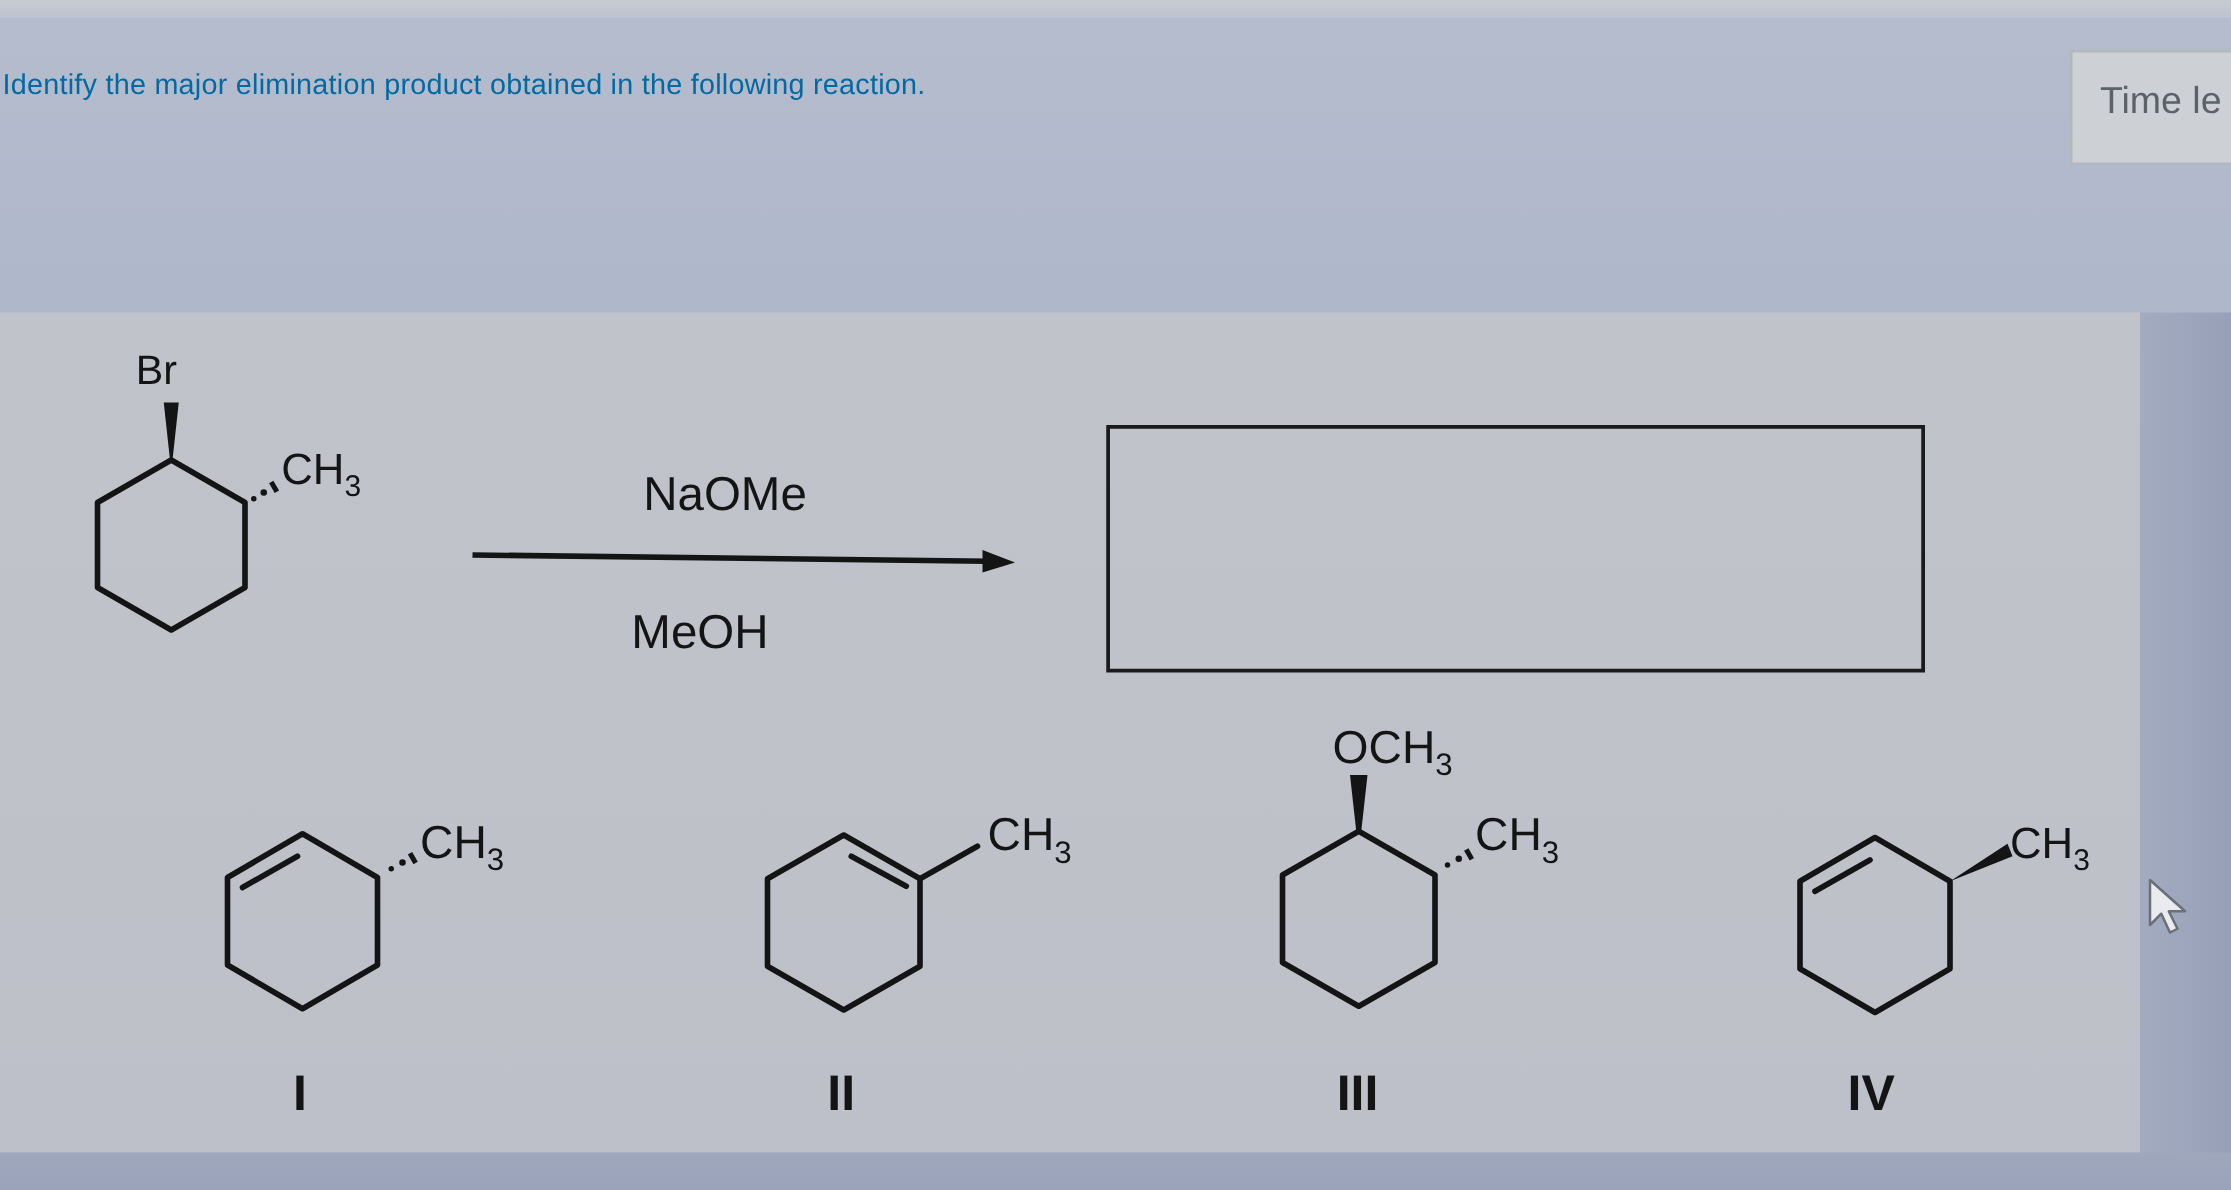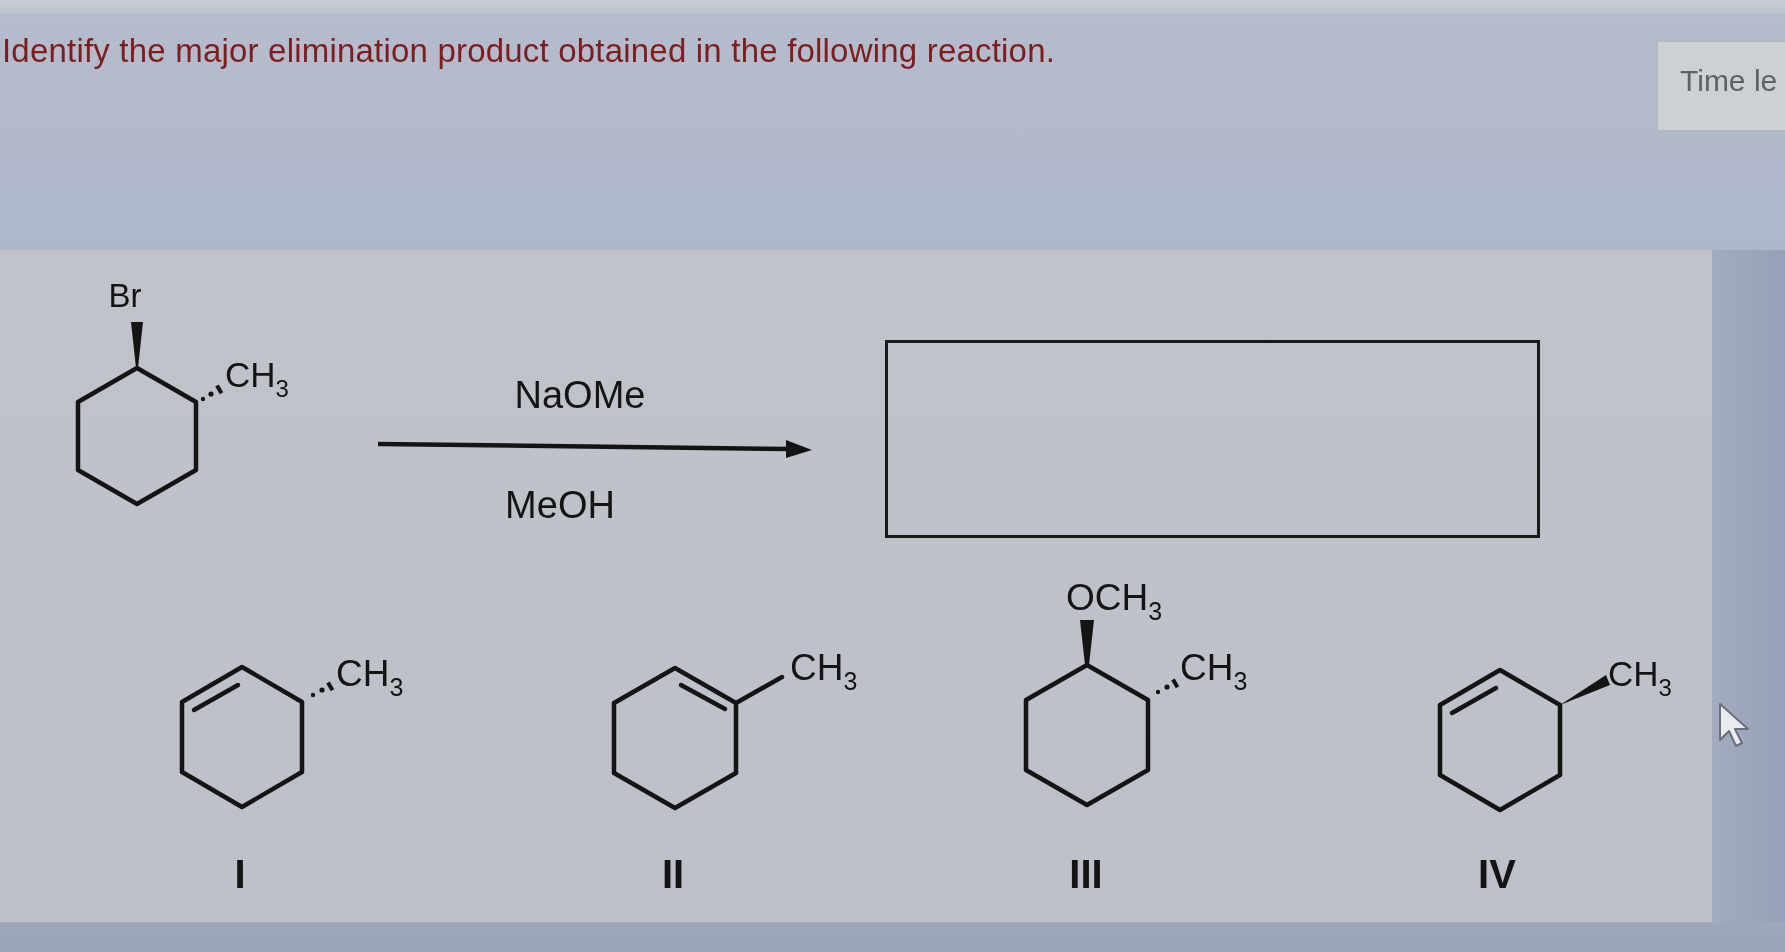--- a/index.html
+++ b/index.html
@@ -7,22 +7,22 @@
     width:1785px; height:952px; overflow:hidden; position:relative;
     background: linear-gradient(180deg, #b4bccd 0%, #aeb7ca 30%, #a9b2c7 100%);
     font-family: "Liberation Sans", sans-serif;
     color:#1a1a1a;
   }
   .top-strip {
     position:absolute; left:0; top:0; width:1785px; height:14px;
     background: linear-gradient(180deg,#c9ccd3,#bcc2cf);
   }
   .question {
-    position:absolute; left:2px; top:32px;
-    font-size:33px; letter-spacing:0.2px; color:#7f1d1d;
+    position:absolute; left:2px; top:54px;
+    font-size:23px; letter-spacing:0.2px; color:#0369a1;
   }
   .timer-box {
     position:absolute; left:1656px; top:40px; width:140px; height:92px;
     background:#cdd0d4; border:2px solid #b4b8bd; box-sizing:border-box;
   }
   .timer-box span {
     position:absolute; left:22px; top:22px; font-size:30px; color:#5d6168;
   }
   .panel {
     position:absolute; left:0; top:250px; width:1712px; height:672px;

